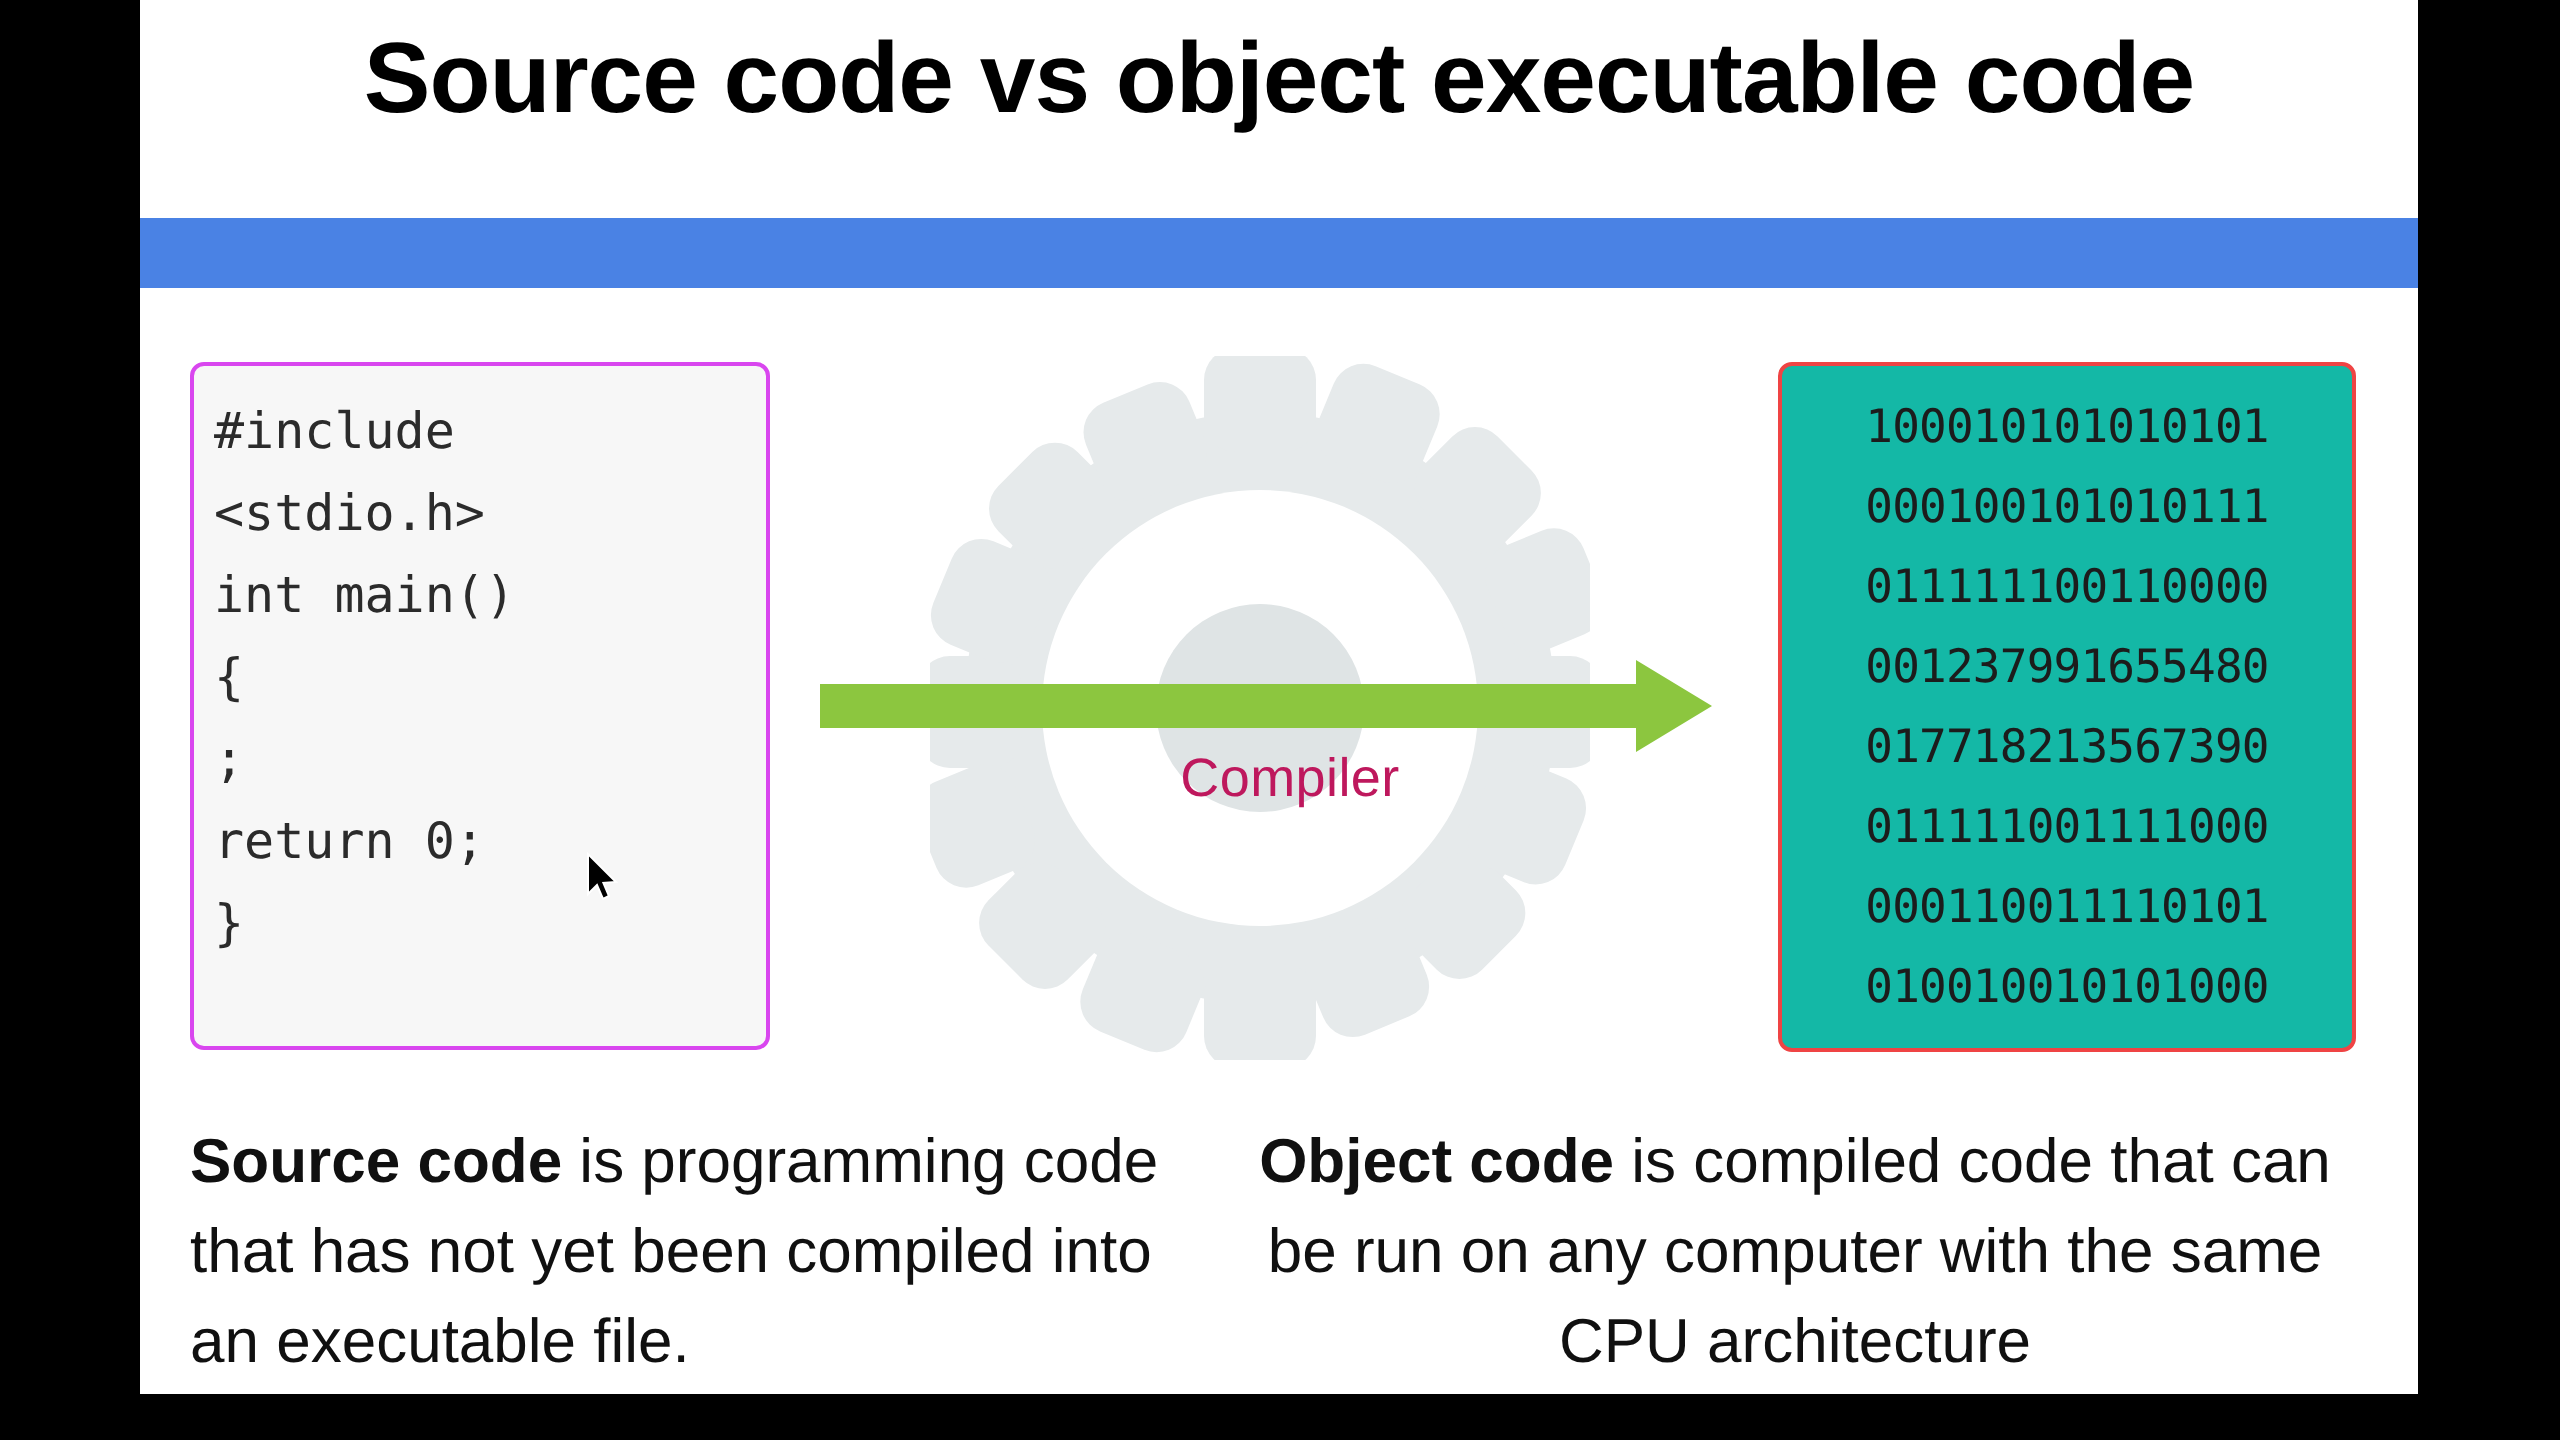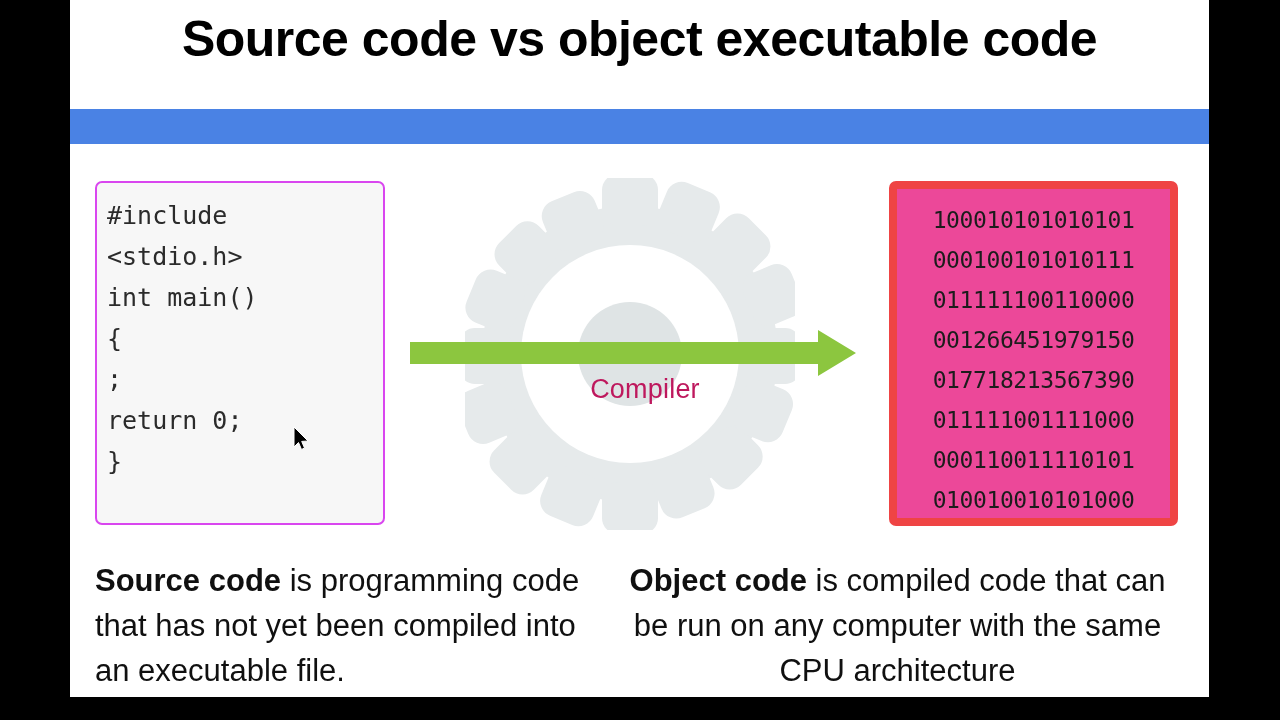--- a/index.html
+++ b/index.html
@@ -123,22 +123,22 @@
     letter-spacing: 0.2px;
   }
 
   
   #binary-box {
     position: absolute;
     left: 819px;
     top: 181px;
     width: 289px;
     height: 345px;
-    background: #ec4899;
-    border: 8px solid #ef4444;
+    background: #14b8a6;
+    border: 2px solid #ef4444;
     border-radius: 7px;
     box-sizing: border-box;
     padding-top: 11px;
   }
   .binary-line {
     font-family: "DejaVu Sans Mono", monospace;
     font-size: 23px;
     line-height: 40px;
     color: #1c1c1c;
     text-align: center;
@@ -225,21 +225,21 @@
         <path d="M0 14 L408 14 L408 2 L446 25 L408 48 L408 36 L0 36 Z" fill="#8cc63f"></path>
       </svg>
 
       <div id="compiler-label">Compiler</div>
     </div>
 
     <div id="binary-box">
       <div class="binary-line">100010101010101</div>
       <div class="binary-line">000100101010111</div>
       <div class="binary-line">011111100110000</div>
-      <div class="binary-line">001266451979150</div>
+      <div class="binary-line">001237991655480</div>
       <div class="binary-line">017718213567390</div>
       <div class="binary-line">011111001111000</div>
       <div class="binary-line">000110011110101</div>
       <div class="binary-line">010010010101000</div>
     </div>
 
     <div class="caption" id="caption-left"><b>Source code</b><span> is programming code that has not yet been compiled into an executable file.</span></div>
 
     <div class="caption" id="caption-right"><b>Object code</b><span> is compiled code that can be run on any computer with the same CPU architecture</span></div>
 

